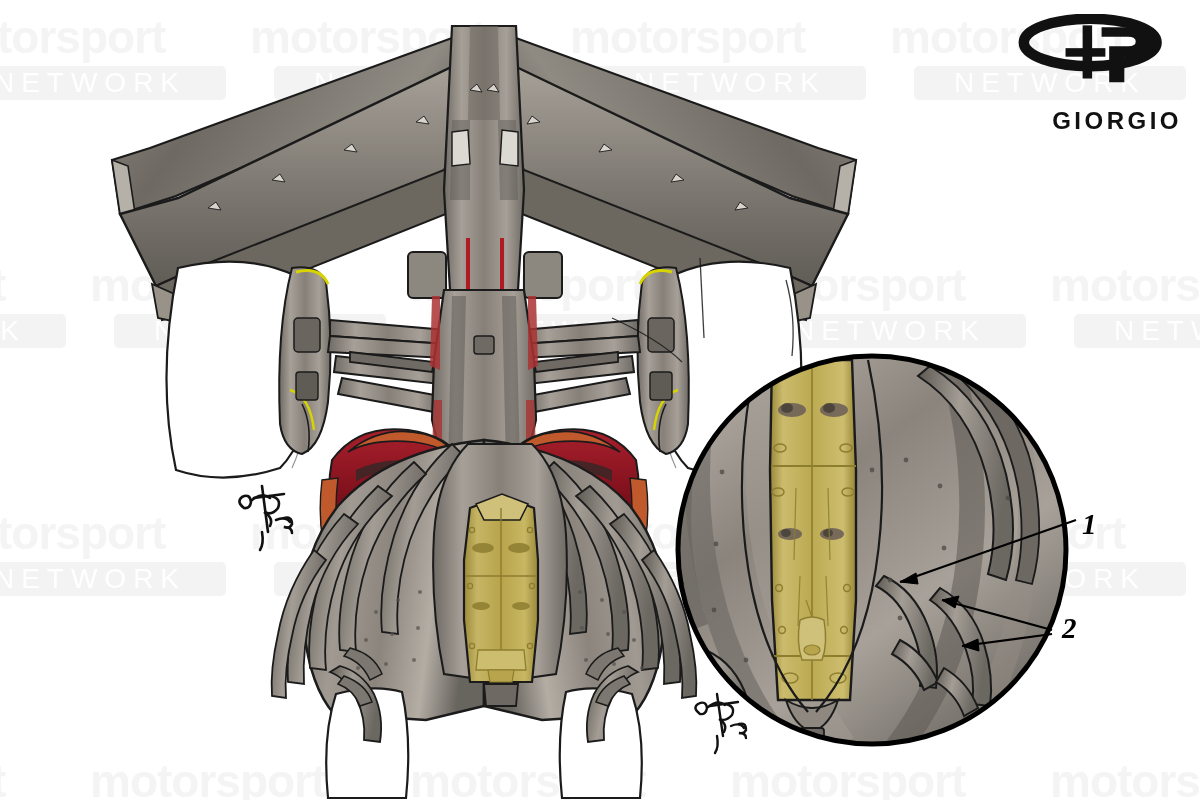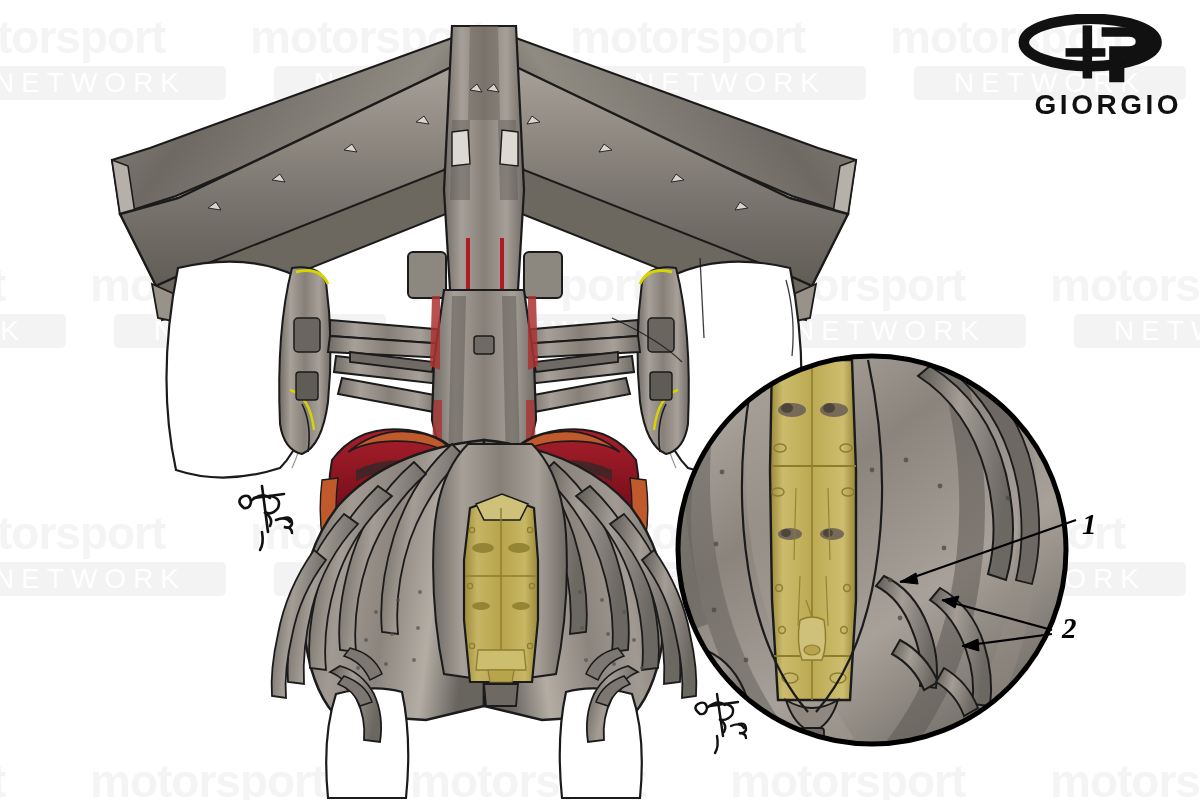--- a/index.html
+++ b/index.html
@@ -30,22 +30,23 @@
   
   #art{position:absolute;inset:0;z-index:2;}
   #art svg{display:block;}
 
   
   #logo{position:absolute;right:18px;top:14px;z-index:5;width:176px;}
   #logo .mark{height:74px;}
   .logotype{
     display:flex;align-items:flex-start;justify-content:flex-end;
     font-family:"Liberation Sans",sans-serif;
-    font-weight:700;font-size:28px;letter-spacing:3.5px;color:#111;
+    font-weight:700;font-size:24px;letter-spacing:3.5px;color:#111;
     line-height:25px;
+    margin-top:16px;
   }
   .flag{display:inline-flex;margin-left:6px;}
   .flag i{display:block;width:11px;height:21px;}
 
   
   #callouts{position:absolute;inset:0;z-index:6;pointer-events:none;}
   .callout-num{
     position:absolute;font-family:"Liberation Serif",serif;
     font-style:italic;font-weight:700;font-size:29px;color:#000;
   }

